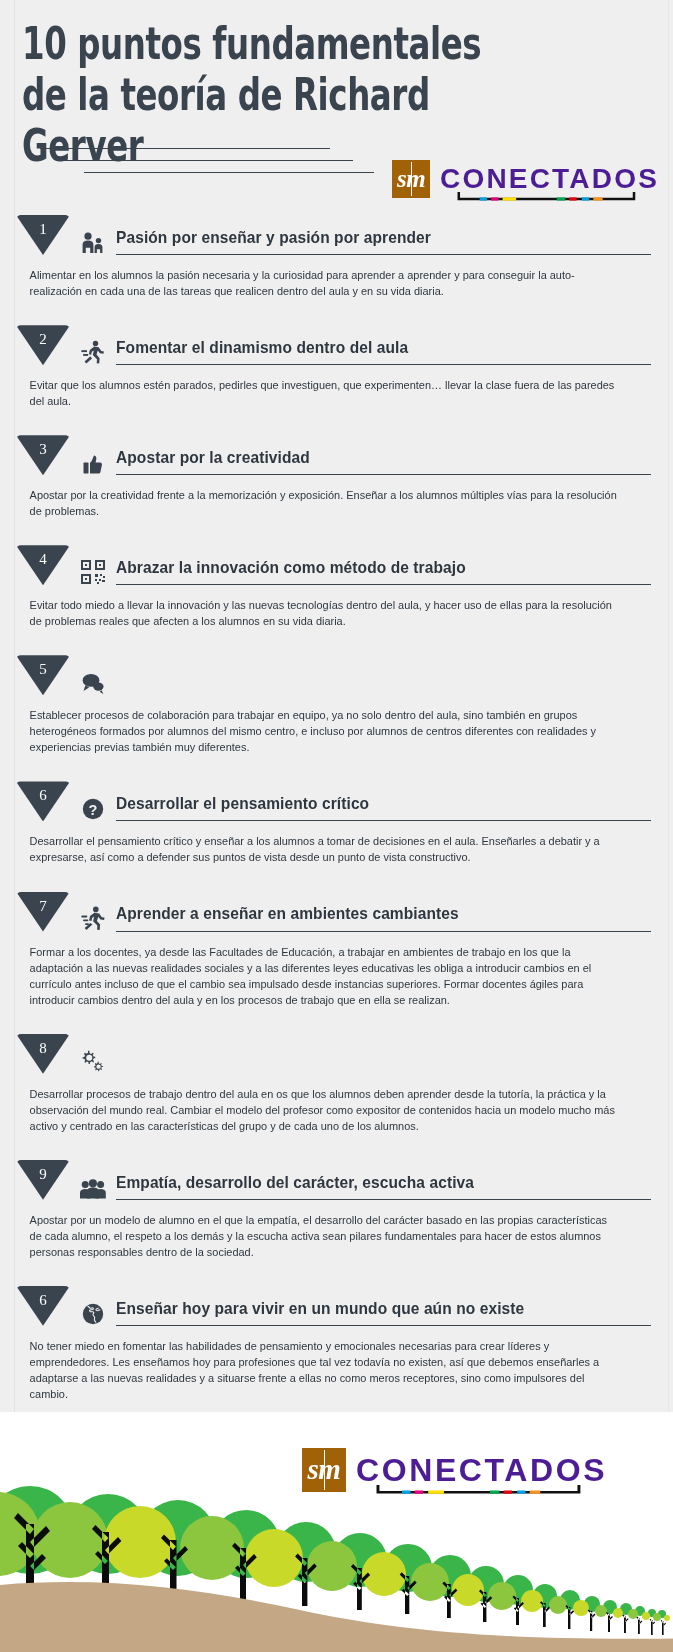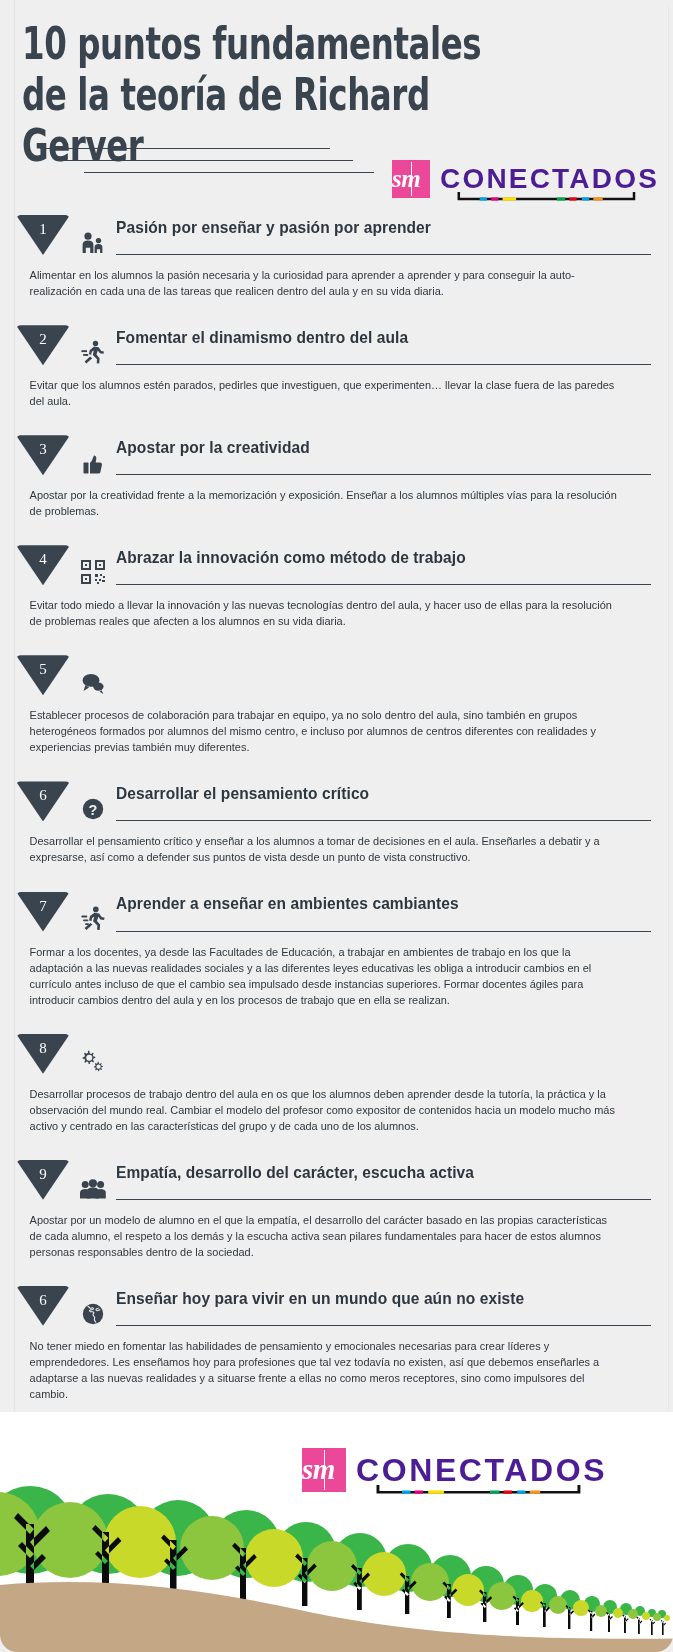--- a/index.html
+++ b/index.html
@@ -9,21 +9,20 @@
     background: #efefef;
     font-family: "Liberation Sans", sans-serif;
     overflow: hidden;
   }
   .page {
     position: relative;
     width: 673px;
     height: 1652px;
     background: #efefef;
     overflow: hidden;
-    border-radius: 17px;
   }
   
   .left-rule {
     position: absolute;
     left: 14px; top: 0; bottom: 0;
     width: 1px;
     background: #e2e2e2;
   }
   .right-rule {
     position: absolute;
@@ -69,24 +68,24 @@
   }
   .logo-header {
     position: absolute;
     left: 392px;
     top: 160px;
   }
   .sm-box {
     position: relative;
     width: 38px;
     height: 38px;
-    background: #ec4899;
+    background: #a16207;
     display: flex;
     align-items: center;
-    justify-content: flex-start;
+    justify-content: center;
   }
   .sm-box::after {
     content: "";
     position: absolute;
     left: 49%;
     top: 2px; bottom: 2px;
     width: 1.5px;
     background: #ffffff;
   }
   .sm-box span {
@@ -155,21 +154,21 @@
     height: 40px;
     display: flex;
     align-items: flex-end;
     justify-content: center;
     padding-bottom: 1px;
     color: #3a444f;
   }
   .item-title-wrap {
     flex: 1 1 auto;
     position: relative;
-    padding-bottom: 18px;
+    padding-bottom: 8px;
     border-bottom: 1px solid #3a444f;
     margin-left: 4px;
   }
   .item-title {
     font-family: "Liberation Sans Narrow", "Liberation Sans", sans-serif;
     font-weight: bold;
     font-size: 16.5px;
     color: #2e3740;
     line-height: 1.1;
     letter-spacing: 0.1px;

